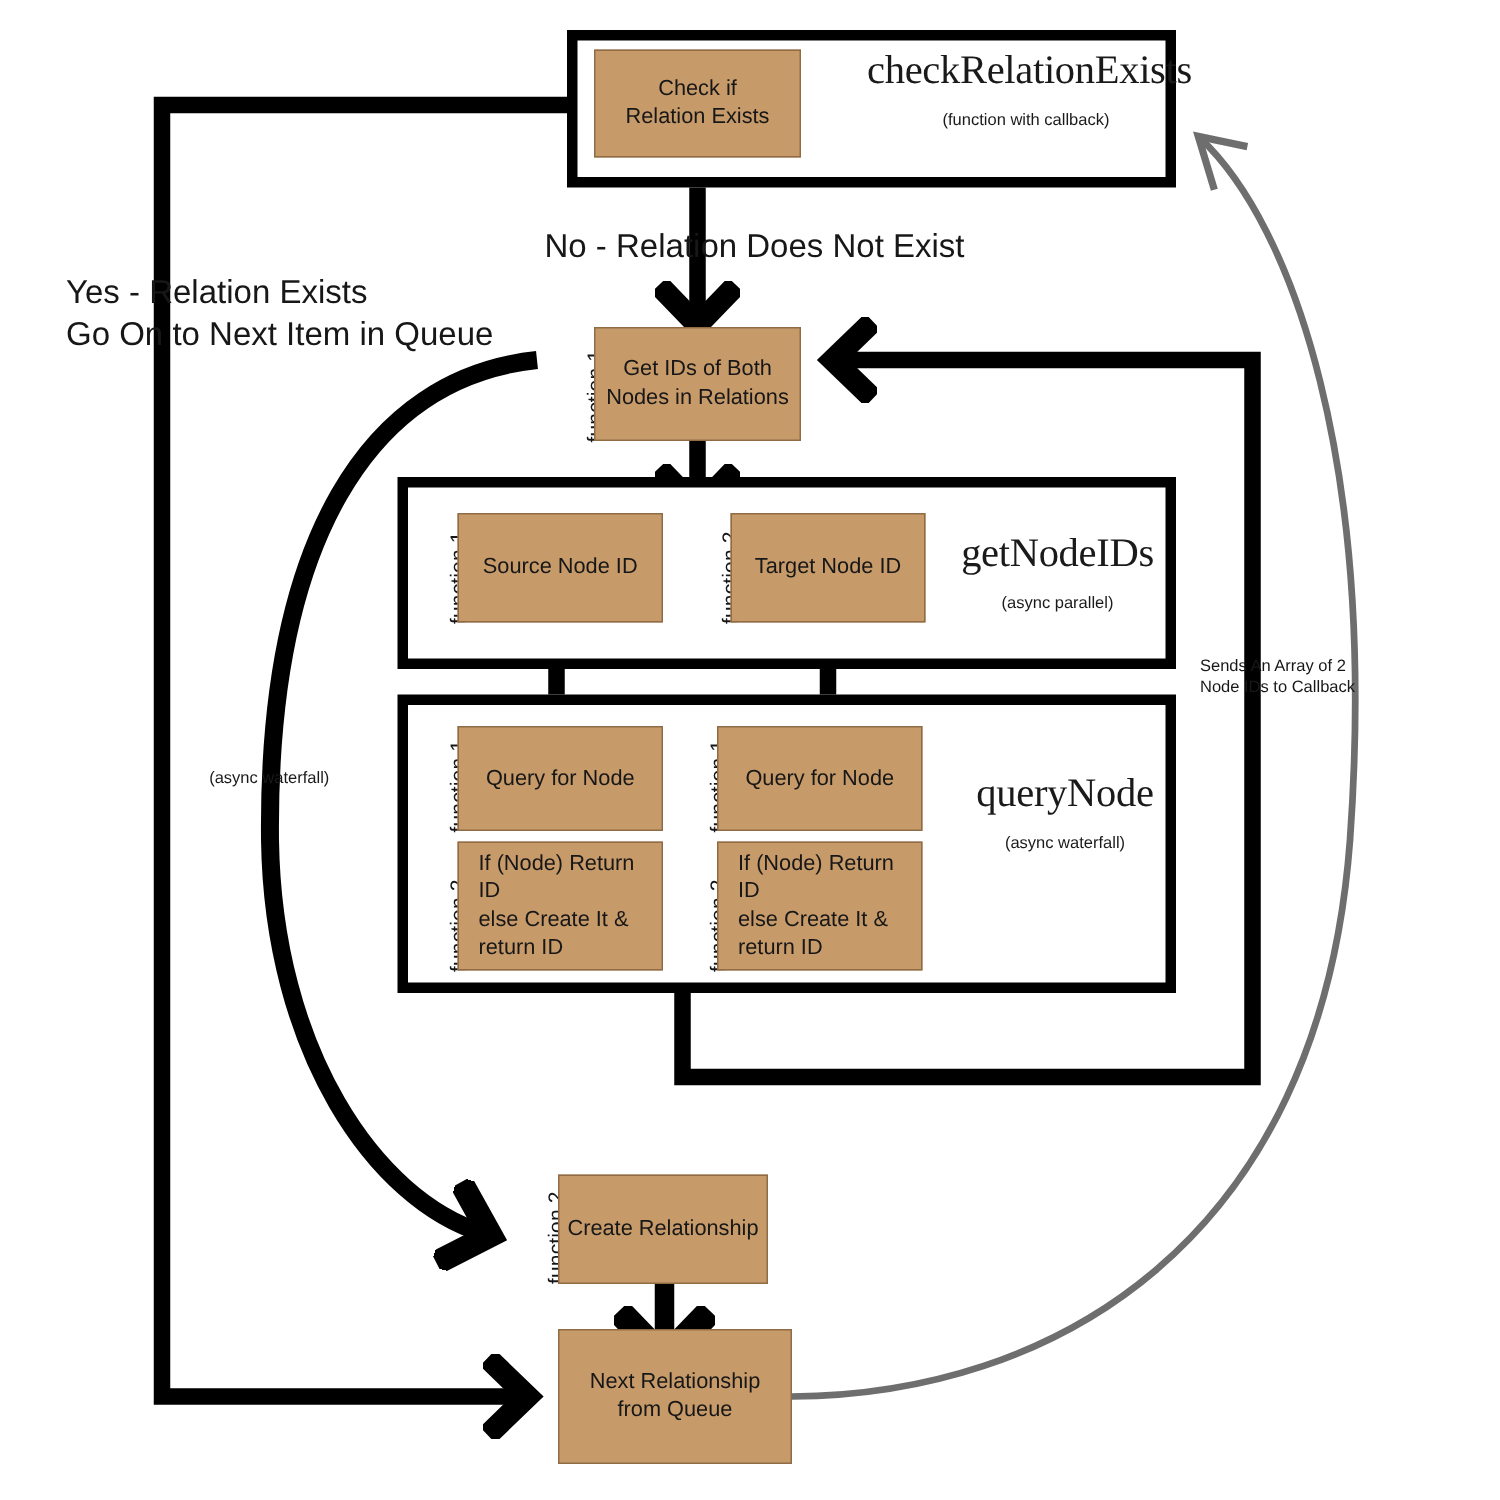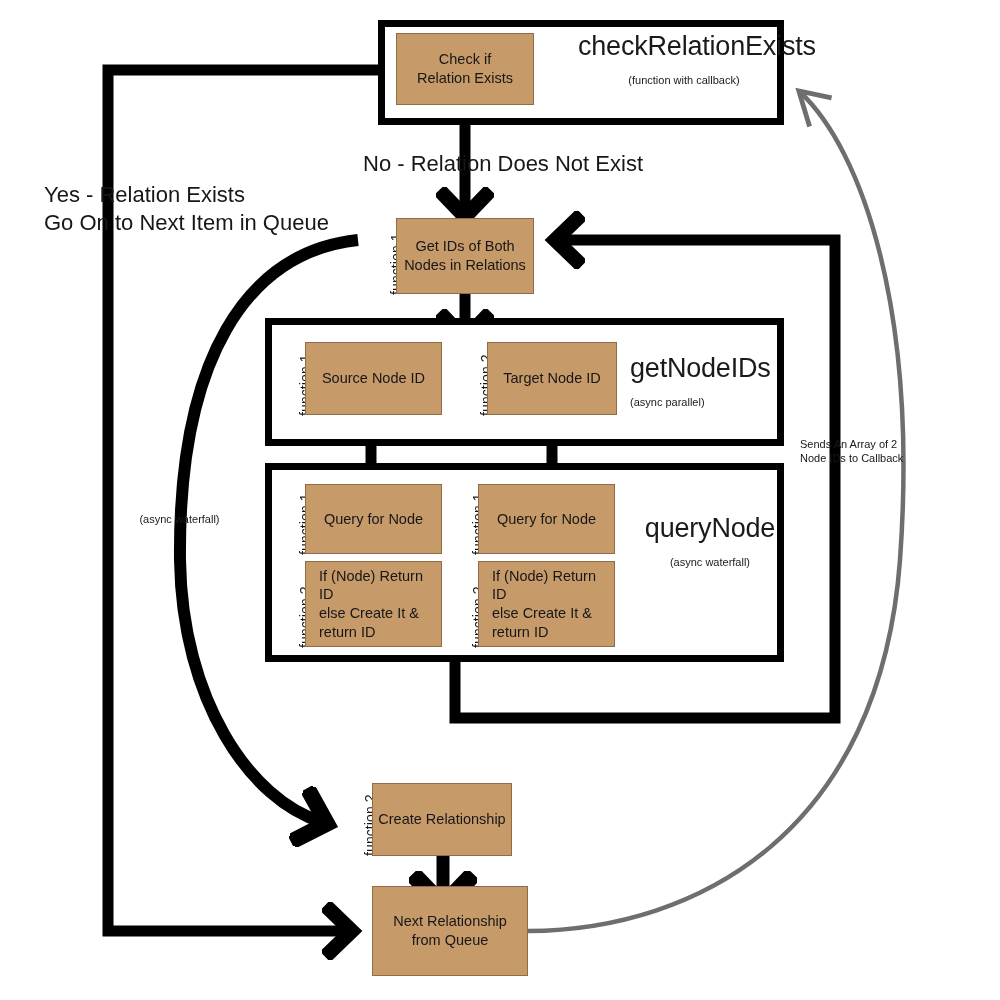--- a/index.html
+++ b/index.html
@@ -38,20 +38,21 @@
   .group-title {
     position: absolute;
     text-align: left;
     line-height: 1.02;
     color: #1a1a1a;
   }
   .group-title .gt-main {
     display: block;
     font-size: 27px;
     letter-spacing: -0.2px;
+    font-family: Liberation Serif, serif;
   }
   .group-title .gt-sub {
     display: block;
     font-size: 11px;
     margin-top: 14px;
   }
 
   
   .pbox {
     position: absolute;
@@ -165,21 +166,21 @@
 
   <div class="fnlabel" style="left:388px; top:295px;">function 1</div>
 
   <div class="pbox" style="left:396px; top:218px; width:138px; height:76px;">
     <span style="white-space:pre-line;">Get IDs of Both
 Nodes in Relations</span>
   </div>
 
   <div class="group" style="left:265px; top:318px; width:519px; height:128px;"></div>
 
-  <div class="group-title" style="left:630px; top:355px; width:150px; text-align:left;">
+  <div class="group-title" style="left:630px; top:355px; width:150px; text-align:center;">
     <span class="gt-main">getNodeIDs</span>
     <span class="gt-sub">(async parallel)</span>
   </div>
 
   <div class="fnlabel" style="left:297px; top:416px;">function 1</div>
   <div class="pbox" style="left:305px; top:342px; width:137px; height:73px;">
     <span>Source Node ID</span>
   </div>
 
   <div class="fnlabel" style="left:478px; top:416px;">function 2</div>

